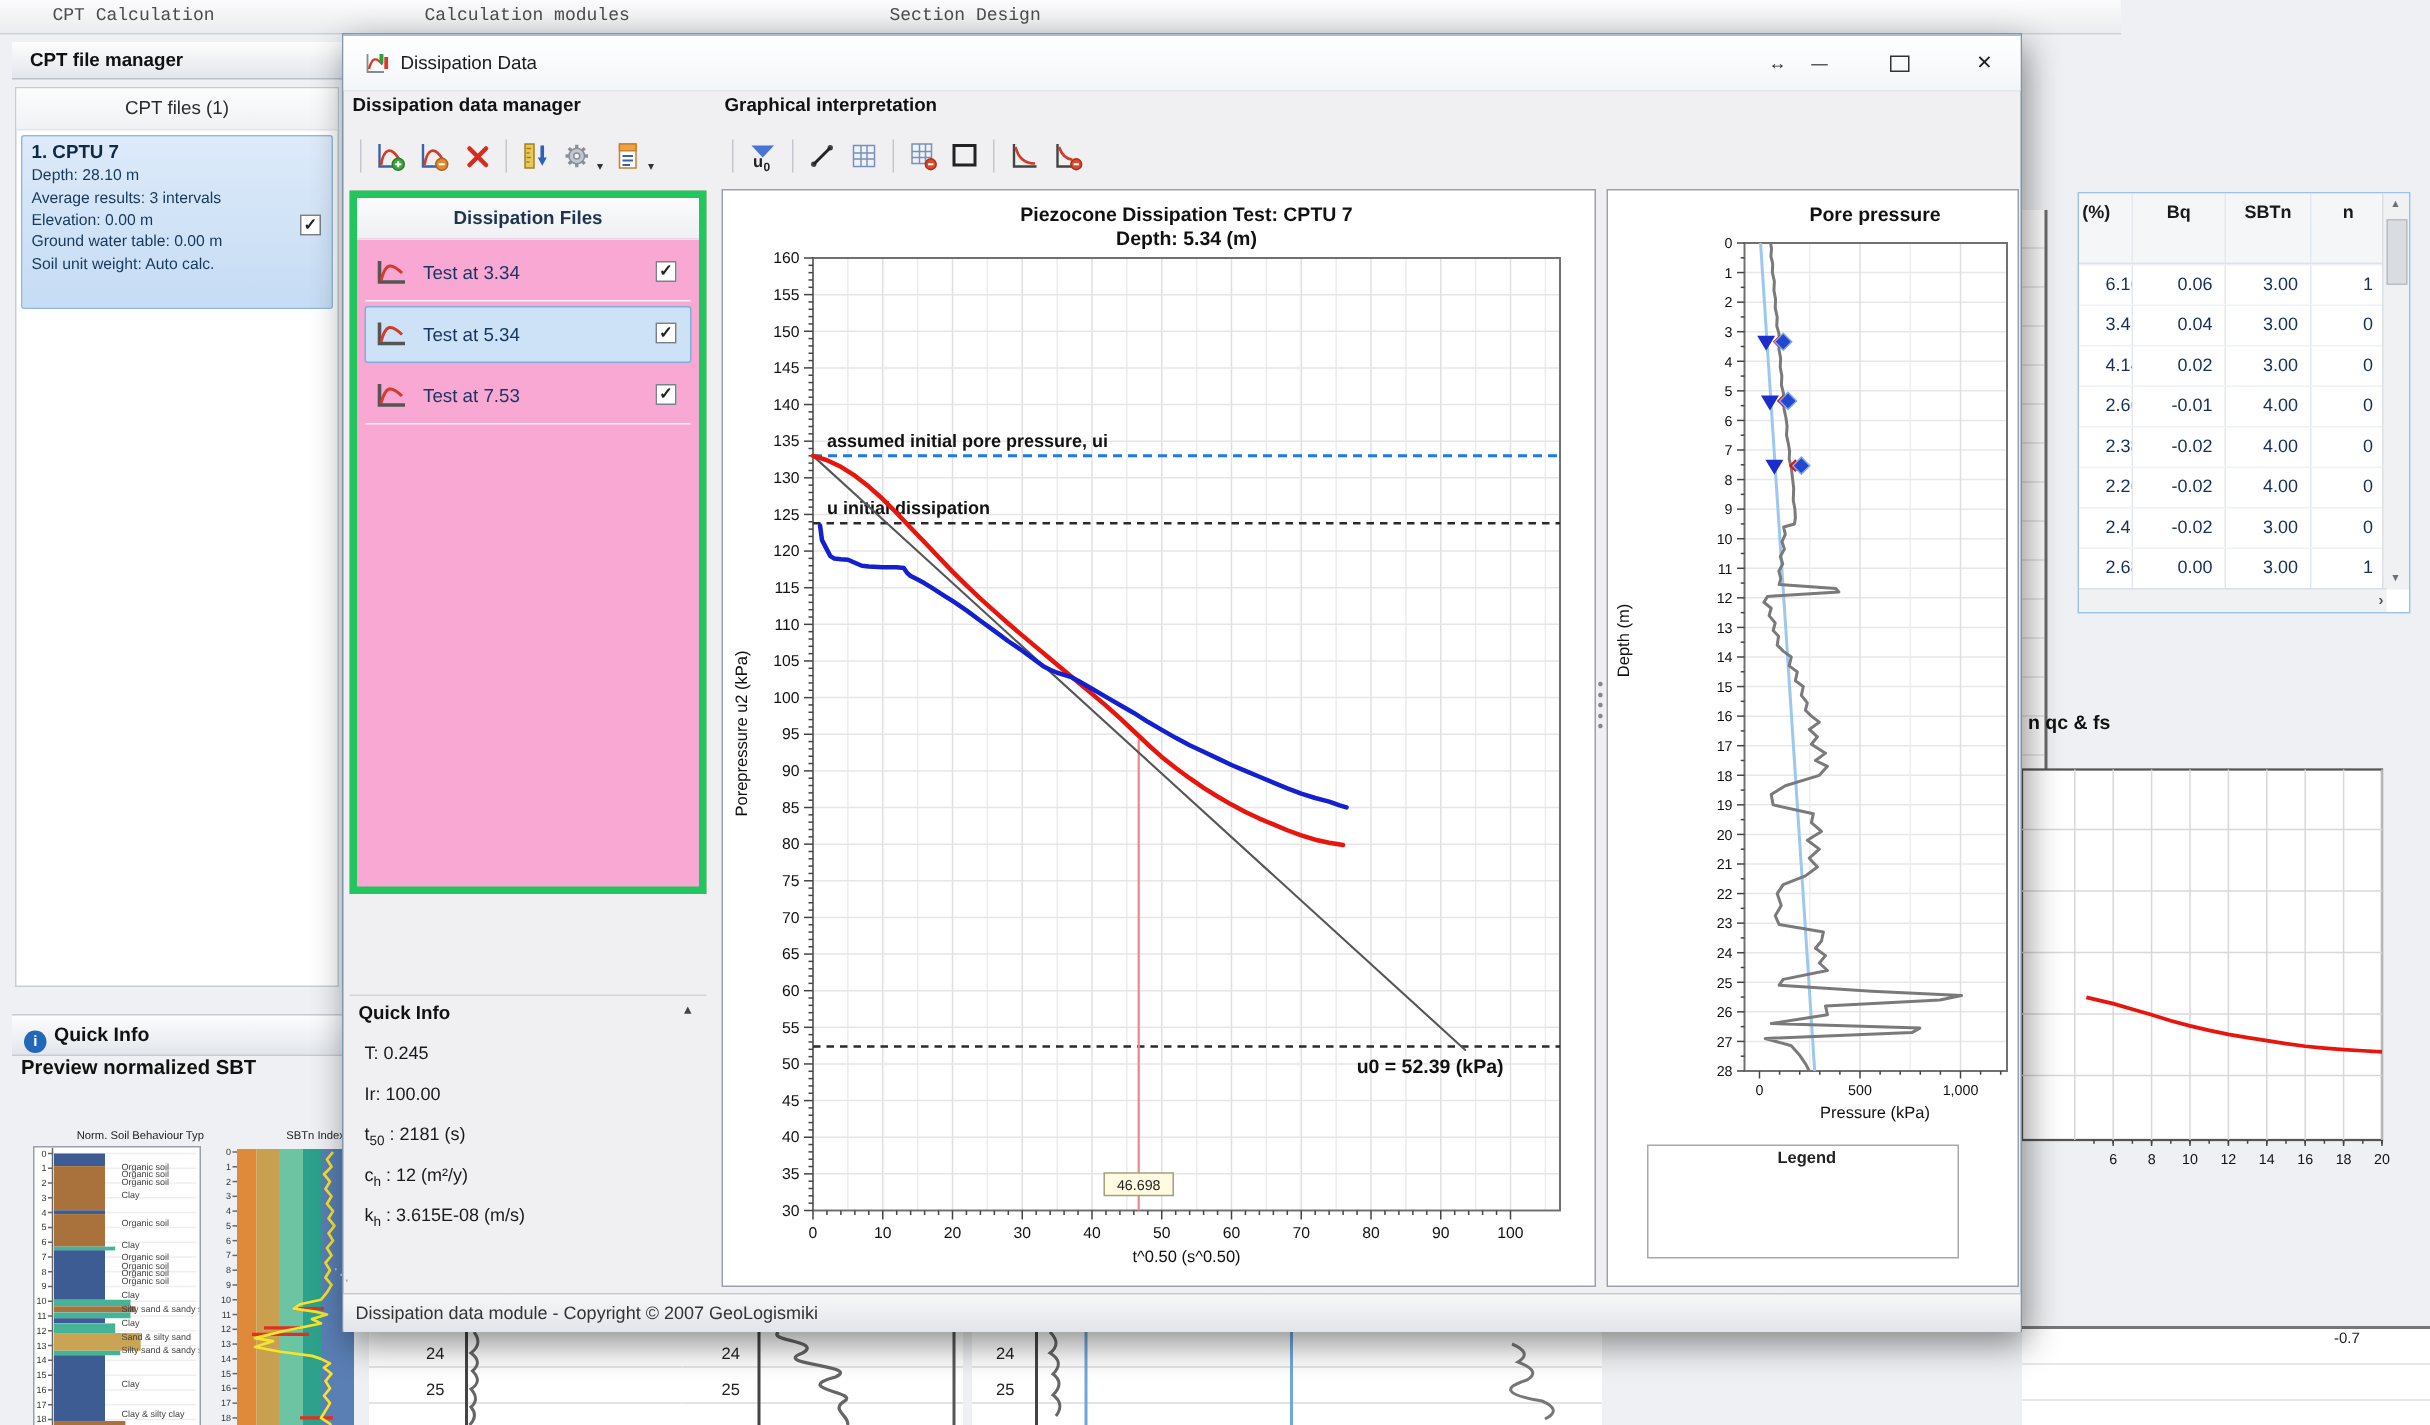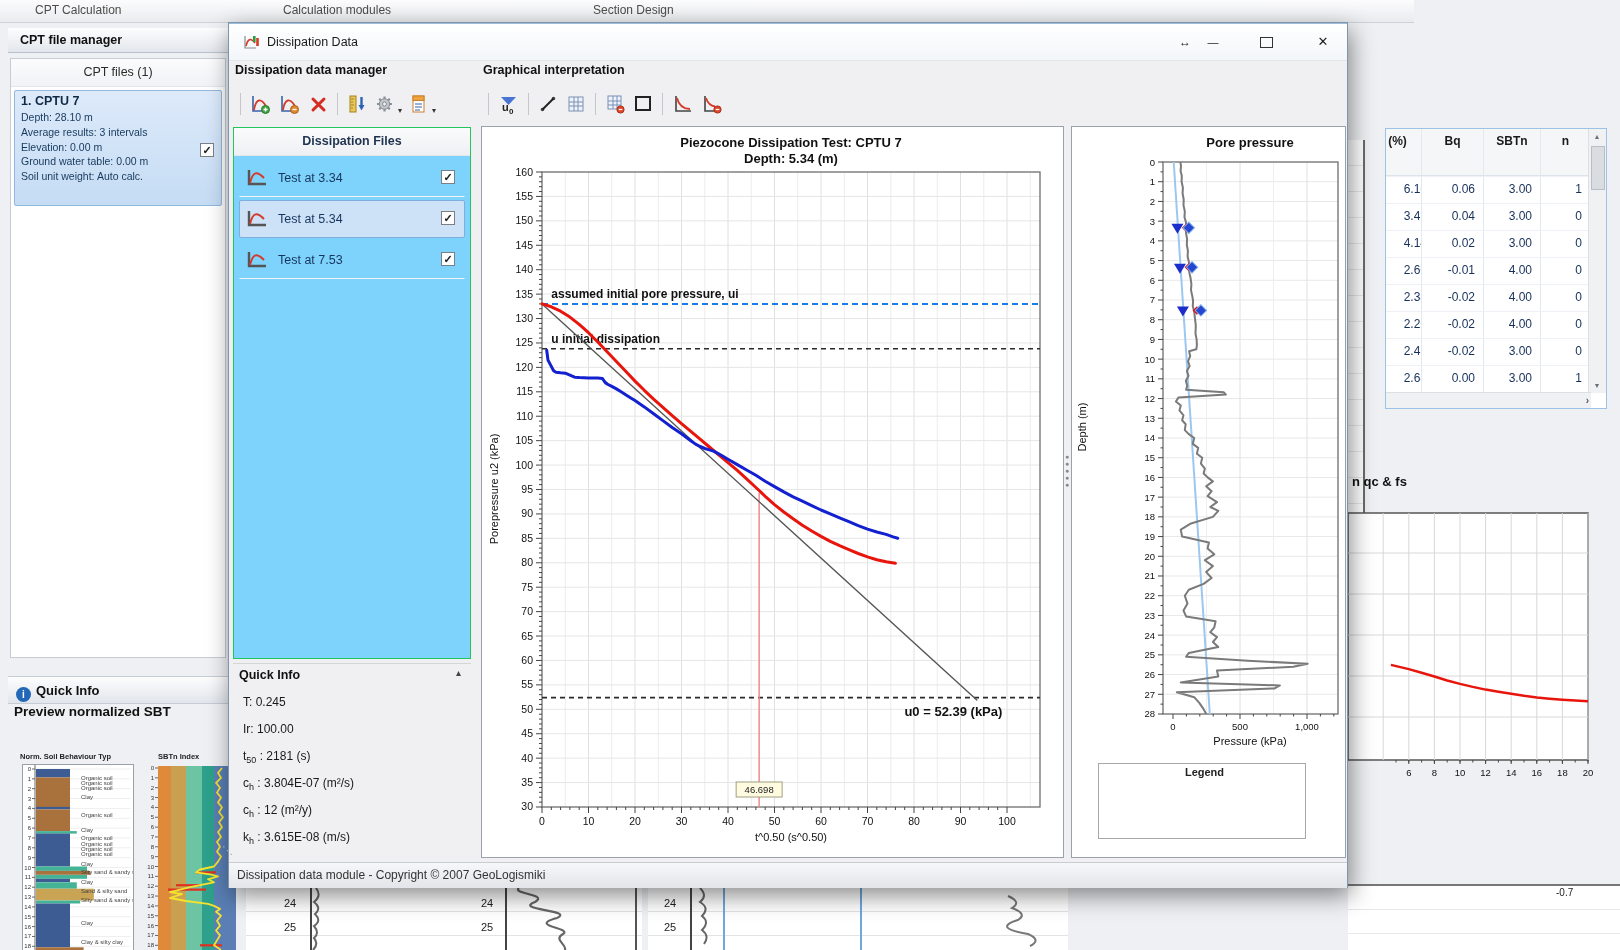--- a/index.html
+++ b/index.html
@@ -3,21 +3,21 @@
 <meta charset="utf-8">
 <style>
   html,body{margin:0;padding:0;background:#dfe2e6;font-family:"Liberation Sans",sans-serif;}
   #page{position:relative;width:1620px;height:950px;background:#eef0f3;overflow:hidden;
         font-family:"Liberation Sans",sans-serif;-webkit-font-smoothing:antialiased;}
   .abs{position:absolute;}
   svg text{font-family:"Liberation Sans",sans-serif;}
 
   
   .ribbon{position:absolute;left:0;top:0;width:1414px;height:22px;
-          background:linear-gradient(#fcfcfd,#e9ebee);border-bottom:1px solid #cdd2d9;}
+          background:linear-gradient(#fcfcfd,#e9ebee);border-bottom:1px solid #cdd2d9;font-family:Liberation Mono, monospace;}
   .ribbon span{position:absolute;top:3px;font-size:12px;color:#4c4c4c;}
 
   
   .lp-title{position:absolute;left:8px;top:28px;width:220px;height:25px;line-height:25px;
             padding-left:12px;box-sizing:border-box;font-size:12.5px;font-weight:bold;color:#111;
             background:linear-gradient(#fdfdfe,#e2e6ec);border-bottom:1px solid #bac1cb;}
   .files-box{position:absolute;left:10px;top:58px;width:216px;height:600px;background:#fff;
              border:1px solid #c5ccd6;box-sizing:border-box;}
   .files-header{height:27px;line-height:27px;text-align:center;font-size:12.5px;color:#2b2b2b;
                 border-bottom:1px solid #e2e6eb;background:linear-gradient(#fcfcfd,#f0f2f5);}
@@ -28,21 +28,21 @@
   .chk{display:inline-block;width:14px;height:14px;background:#fff;border:1px solid #7a8089;
        box-sizing:border-box;text-align:center;line-height:12px;font-size:11px;font-weight:bold;color:#222;}
   .cpt-item .chk{position:absolute;right:7px;top:52px;}
 
   .qi-bar{position:absolute;left:8px;top:676px;width:220px;height:26px;line-height:26px;
           background:linear-gradient(#fdfdfe,#e2e6ec);border-top:1px solid #c6ccd4;border-bottom:1px solid #c6ccd4;}
   .qi-bar .info-ic{display:inline-block;width:15px;height:15px;border-radius:50%;background:#2368b8;
           color:#fff;font-size:10px;font-weight:bold;text-align:center;line-height:15px;vertical-align:-3px;margin:0 5px 0 8px;}
   .qi-bar b{font-size:13px;color:#111;}
   .preview-title{position:absolute;left:14px;top:704px;font-size:13.5px;font-weight:bold;color:#111;}
-  .mini-title{position:absolute;font-size:7.5px;font-weight:bold;color:#222;text-align:left;}
+  .mini-title{position:absolute;font-size:7.5px;font-weight:normal;color:#222;text-align:right;}
   .mini-box{position:absolute;background:#fff;border:1px solid #9aa0a8;overflow:hidden;}
 
   
   .bg-strip{position:absolute;left:1348px;top:140px;width:15px;height:598px;background:
      repeating-linear-gradient(#ffffff 0 25px,#e9e9e9 25px 26px);border-right:2px solid #6a6a6a;}
   .table-panel{position:absolute;left:1385px;top:128px;width:222px;height:281px;background:#fff;
                border:1px solid #9cc3e5;box-sizing:border-box;overflow:hidden;}
   .tbl-row{position:relative;height:26px;border-top:1px solid #eef2f7;}
   .tbl-head{position:relative;height:46px;background:#f4f6f8;border-bottom:1px solid #dde3ea;}
   .tbl-cell{position:absolute;top:0;height:100%;box-sizing:border-box;border-right:1px solid #e3e9f0;
@@ -81,22 +81,22 @@
   .wc-max i{display:inline-block;width:11px;height:9px;border:1.4px solid #333;margin-top:6px;}
   .wc-close::before{content:"✕";}
 
   .sec-label{position:absolute;top:40px;font-size:12.5px;font-weight:bold;color:#111;}
   .toolbar{position:absolute;top:64px;height:34px;display:flex;align-items:center;}
   .tbtn{display:inline-flex;align-items:flex-end;margin:0 1px;padding:2px;border-radius:2px;}
   .tbtn svg{display:block;}
   .tbsep{display:inline-block;width:1px;height:22px;background:#c3c7cd;margin:0 5px;}
   .dd::after{content:"▾";font-size:8px;color:#333;margin-left:2px;}
 
-  .dfiles{position:absolute;left:4px;top:104px;width:238px;height:532px;background:#7dd3fc;
-          border:1px solid #22c55e;box-sizing:border-box;}
+  .dfiles{position:absolute;left:4px;top:104px;width:238px;height:469px;background:#f9a8d4;
+          border:5px solid #22c55e;box-sizing:border-box;}
   .dfiles-header{height:27px;line-height:27px;text-align:center;font-size:12.5px;font-weight:600;color:#1f3350;
                  border-bottom:1px solid #e2e6eb;background:linear-gradient(#fbfbfc,#eef0f3);}
   .dfile{position:relative;margin:3px 5px;height:36px;border:1px solid transparent;border-bottom:1px solid #f2f2f2;}
   .dfile.sel{background:#cde2f7;border:1px solid #7fadde;border-radius:2px;}
   .dfile .ic{position:absolute;left:6px;top:8px;}
   .dfile .lb{position:absolute;left:38px;top:0;line-height:36px;font-size:12.5px;color:#17355e;}
   .dfile .chk{position:absolute;right:9px;top:10px;}
 
   .dqi-head{position:absolute;left:4px;top:640px;width:238px;height:22px;border-top:1px solid #d5d5d5;}
   .dqi-head b{position:absolute;left:6px;top:4px;font-size:12.5px;color:#111;}
@@ -622,21 +622,20 @@
     </div>
 
     <div class="dqi-head">
       <b>Quick Info</b>
       <span class="col"></span>
     </div>
     <div id="dqi-rows">
         <div class="qi-row"><span>T:</span><span> 0.245</span></div>
         <div class="qi-row"><span>Ir:</span><span> 100.00</span></div>
         <div class="qi-row"><span>t</span><sub>50</sub><span> : 2181 (s)</span></div>
-        <div class="qi-row"><span>c</span><sub>h</sub><span> : 3.804E-07 (m²/s)</span></div>
         <div class="qi-row"><span>c</span><sub>h</sub><span> : 12 (m²/y)</span></div>
         <div class="qi-row"><span>k</span><sub>h</sub><span> : 3.615E-08 (m/s)</span></div>
       </div>
 
     <div class="chart-panel" style="left:252px;top:103px;width:583px;height:732px;">
       <div id="main-chart"><svg width="583" height="732">
             <line x1="83.25" y1="45" x2="83.25" y2="680" stroke="#ececec"></line>
             <line x1="106.5" y1="45" x2="106.5" y2="680" stroke="#e0e0e0"></line>
             <line x1="129.75" y1="45" x2="129.75" y2="680" stroke="#ececec"></line>
             <line x1="153" y1="45" x2="153" y2="680" stroke="#e0e0e0"></line>

